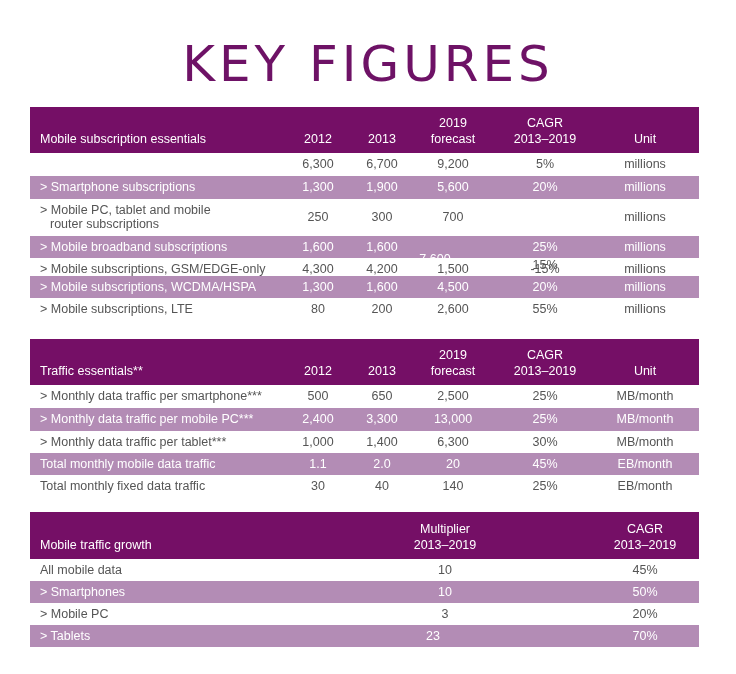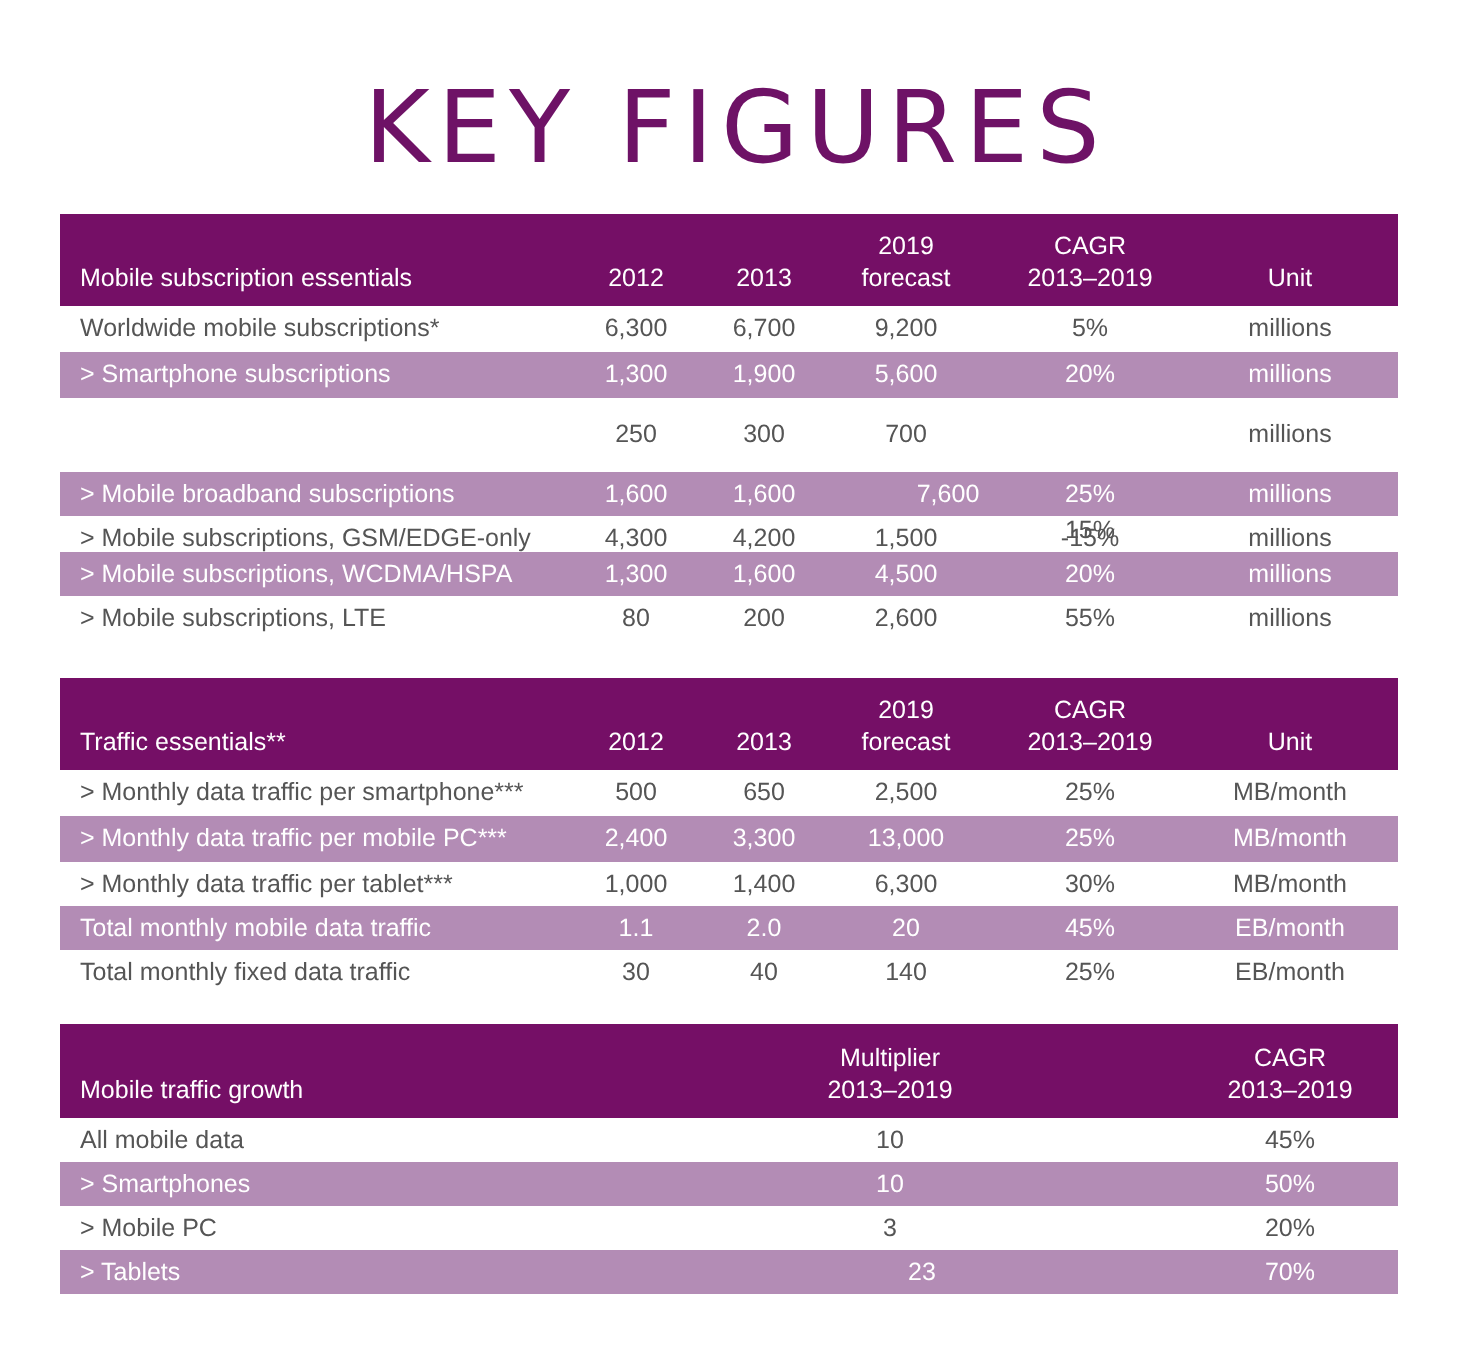--- a/index.html
+++ b/index.html
@@ -32,47 +32,47 @@
         <div>forecast</div>
       </div>
     <div class="hcell" style="left:465px;width:100px;">
         <div>CAGR</div>
         <div>2013–2019</div>
       </div>
     <div class="hcell" style="left:575px;width:80px;">Unit</div>
   </div>
 
   <div class="row" style="height:23px;line-height:23px;">
-    <span class="lbl">Worldwide mobile subscriptions*</span>
     <span class="cell" style="left:258px;width:60px;">6,300</span>
     <span class="cell" style="left:322px;width:60px;">6,700</span>
     <span class="cell" style="left:383px;width:80px;">9,200</span>
     <span class="cell" style="left:465px;width:100px;">5%</span>
     <span class="cell" style="left:575px;width:80px;">millions</span>
   </div>
   <div class="row shade" style="height:23px;line-height:23px;">
     <span class="lbl">&gt; Smartphone subscriptions</span>
     <span class="cell" style="left:258px;width:60px;">1,300</span>
     <span class="cell" style="left:322px;width:60px;">1,900</span>
     <span class="cell" style="left:383px;width:80px;">5,600</span>
     <span class="cell" style="left:465px;width:100px;">20%</span>
     <span class="cell" style="left:575px;width:80px;">millions</span>
   </div>
   <div class="row" style="height:37px;">
+    <span class="lbl" style="top:4px;line-height:14px;"><span>&gt; Mobile PC, tablet and mobile</span><br><span style="padding-left:10px;">router subscriptions</span></span>
     <span class="cell" style="left:258px;width:60px;line-height:37px;">250</span>
     <span class="cell" style="left:322px;width:60px;line-height:37px;">300</span>
     <span class="cell" style="left:383px;width:80px;line-height:37px;">700</span>
     <span class="cell" style="left:465px;width:100px;line-height:37px;margin-top:48px;">15%</span>
     <span class="cell" style="left:575px;width:80px;line-height:37px;">millions</span>
   </div>
   <div class="row shade" style="height:22px;line-height:22px;">
     <span class="lbl">&gt; Mobile broadband subscriptions</span>
     <span class="cell" style="left:258px;width:60px;">1,600</span>
     <span class="cell" style="left:322px;width:60px;">1,600</span>
-    <span class="cell" style="left:404px;width:80px;">7,600</span>
+    <span class="cell" style="left:365px;width:80px;margin-top:12px;">7,600</span>
     <span class="cell" style="left:465px;width:100px;">25%</span>
     <span class="cell" style="left:575px;width:80px;">millions</span>
   </div>
   <div class="row" style="height:18px;line-height:22px;">
     <span class="lbl">&gt; Mobile subscriptions, GSM/EDGE-only</span>
     <span class="cell" style="left:258px;width:60px;">4,300</span>
     <span class="cell" style="left:322px;width:60px;">4,200</span>
     <span class="cell" style="left:383px;width:80px;">1,500</span>
     <span class="cell" style="left:465px;width:100px;">-15%</span>
     <span class="cell" style="left:575px;width:80px;">millions</span>
@@ -176,16 +176,16 @@
     <span class="cell" style="left:365px;width:100px;">10</span>
     <span class="cell" style="left:565px;width:100px;">50%</span>
   </div>
   <div class="row" style="height:22px;line-height:22px;">
     <span class="lbl">&gt; Mobile PC</span>
     <span class="cell" style="left:365px;width:100px;">3</span>
     <span class="cell" style="left:565px;width:100px;">20%</span>
   </div>
   <div class="row shade" style="height:22px;line-height:22px;">
     <span class="lbl">&gt; Tablets</span>
-    <span class="cell" style="left:381px;width:100px;">23</span>
+    <span class="cell" style="left:353px;width:100px;">23</span>
     <span class="cell" style="left:565px;width:100px;">70%</span>
   </div>
 </div>
 
 </body></html>

